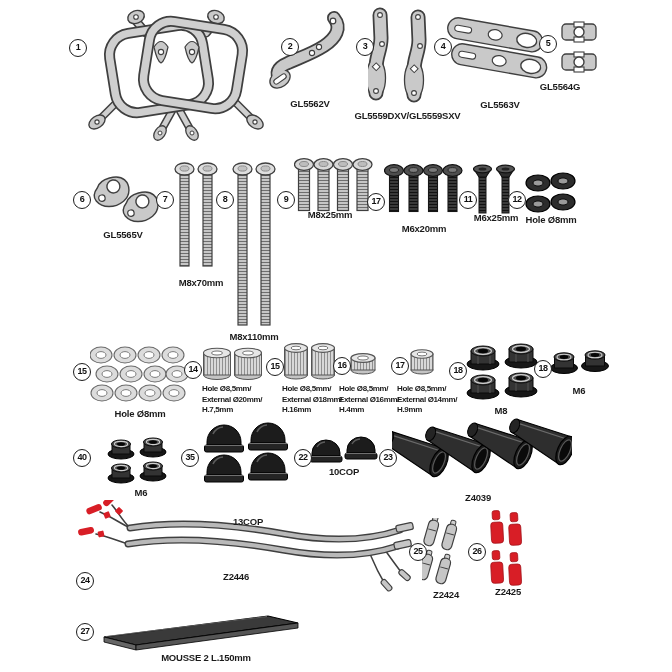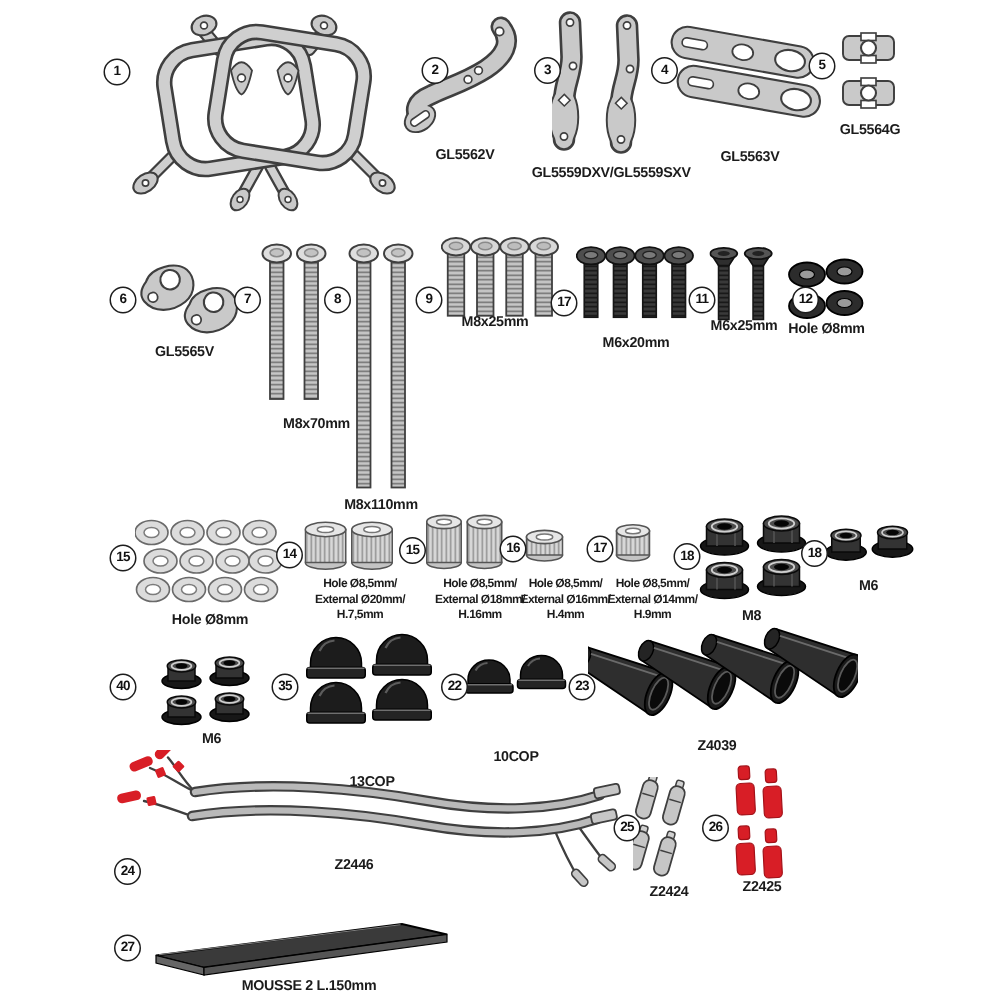--- a/index.html
+++ b/index.html
@@ -3,21 +3,21 @@
 <meta charset="utf-8">
 <style>
   html,body{margin:0;padding:0;background:#fff;}
   #canvas{position:relative;width:672px;height:672px;background:#ffffff;overflow:hidden;
           font-family:"Liberation Sans",sans-serif;}
   .badge{position:absolute;width:18px;height:18px;box-sizing:border-box;border:1.7px solid #1d1d1d;
          border-radius:50%;background:#fff;color:#111;font-weight:bold;font-size:9px;line-height:14.5px;
          text-align:center;letter-spacing:-0.5px;z-index:5;}
   .label{position:absolute;color:#1b1b1b;font-weight:bold;font-size:9.5px;line-height:11px;
          text-align:center;letter-spacing:-0.2px;white-space:nowrap;z-index:4;}
-  .label.sm{font-size:8px;line-height:10.5px;text-align:center;letter-spacing:-0.35px;}
+  .label.sm{font-size:8px;line-height:10.5px;text-align:left;letter-spacing:-0.35px;}
   svg.art{position:absolute;z-index:2;}
 </style>
 </head>
 <body>
 
 <div id="canvas">
 
   <svg width="0" height="0" style="position:absolute">
     <defs>
       <pattern id="thrL" width="4" height="3" patternUnits="userSpaceOnUse">
@@ -139,21 +139,21 @@
       <rect x="12" y="16" width="10" height="5" fill="#fff" stroke="#3f3f3f" stroke-width="1.1"></rect>
       <circle cx="17" cy="11" r="5" fill="#fff" stroke="#3f3f3f" stroke-width="1.4"></circle>
     </g>
     <g transform="translate(2,31)">
       <rect x="0" y="3" width="34" height="16" rx="4" fill="#c9c9c9" stroke="#3f3f3f" stroke-width="1.3"></rect>
       <rect x="12" y="1" width="10" height="5" fill="#fff" stroke="#3f3f3f" stroke-width="1.1"></rect>
       <rect x="12" y="16" width="10" height="5" fill="#fff" stroke="#3f3f3f" stroke-width="1.1"></rect>
       <circle cx="17" cy="11" r="5" fill="#fff" stroke="#3f3f3f" stroke-width="1.4"></circle>
     </g>
   </svg>
-  <div class="label" style="left:550px;top:81px;width:60px">GL5564G</div>
+  <div class="label" style="left:530px;top:81px;width:60px">GL5564G</div>
 
   <div class="badge" style="left:73px;top:191px">6</div>
   <svg class="art" style="left:90px;top:170px" width="72" height="62" viewBox="0 0 72 62">
     <g transform="translate(0,4) rotate(-8 20 17)">
       <path d="M8,12 C12,3 30,1 36,8 C41,14 40,24 32,29 C22,35 10,33 5,25 C2,20 4,16 8,12 z" fill="#c9c9c9" stroke="#3f3f3f" stroke-width="1.4"></path>
       <circle cx="24" cy="13" r="6.5" fill="#fff" stroke="#3f3f3f" stroke-width="1.4"></circle>
       <circle cx="11" cy="23" r="3.2" fill="#fff" stroke="#3f3f3f" stroke-width="1.2"></circle>
     </g>
     <g transform="translate(29,19) rotate(-8 20 17)">
       <path d="M8,12 C12,3 30,1 36,8 C41,14 40,24 32,29 C22,35 10,33 5,25 C2,20 4,16 8,12 z" fill="#c9c9c9" stroke="#3f3f3f" stroke-width="1.4"></path>
@@ -169,21 +169,21 @@
       <rect x="6" y="11" width="9" height="93" fill="url(#thrL)" stroke="#3f3f3f" stroke-width="1.2"></rect>
       <ellipse cx="10.5" cy="7" rx="9.5" ry="6" fill="#dedede" stroke="#3f3f3f" stroke-width="1.3"></ellipse>
       <ellipse cx="10.5" cy="6.5" rx="4.5" ry="2.6" fill="#c2c2c2" stroke="#8a8a8a" stroke-width="1"></ellipse>
     </g>
     <g transform="translate(23,0)">
       <rect x="6" y="11" width="9" height="93" fill="url(#thrL)" stroke="#3f3f3f" stroke-width="1.2"></rect>
       <ellipse cx="10.5" cy="7" rx="9.5" ry="6" fill="#dedede" stroke="#3f3f3f" stroke-width="1.3"></ellipse>
       <ellipse cx="10.5" cy="6.5" rx="4.5" ry="2.6" fill="#c2c2c2" stroke="#8a8a8a" stroke-width="1"></ellipse>
     </g>
   </svg>
-  <div class="label" style="left:180px;top:277px;width:62px">M8x70mm</div>
+  <div class="label" style="left:170px;top:277px;width:62px">M8x70mm</div>
 
   <div class="badge" style="left:216px;top:191px">8</div>
   <svg class="art" style="left:232px;top:162px" width="46" height="168" viewBox="0 0 46 168">
     <g>
       <rect x="6" y="11" width="9" height="152" fill="url(#thrL)" stroke="#3f3f3f" stroke-width="1.2"></rect>
       <ellipse cx="10.5" cy="7" rx="9.5" ry="6" fill="#dedede" stroke="#3f3f3f" stroke-width="1.3"></ellipse>
       <ellipse cx="10.5" cy="6.5" rx="4.5" ry="2.6" fill="#c2c2c2" stroke="#8a8a8a" stroke-width="1"></ellipse>
     </g>
     <g transform="translate(23,0)">
       <rect x="6" y="11" width="9" height="152" fill="url(#thrL)" stroke="#3f3f3f" stroke-width="1.2"></rect>
@@ -253,21 +253,21 @@
     </g>
     <g transform="translate(23,0)">
       <rect x="6" y="12" width="7" height="37" fill="url(#thrD)" stroke="#161616" stroke-width="1"></rect>
       <path d="M1.5,6 L17.5,6 L13,13 L6,13 z" fill="#2e2e2e" stroke="#111" stroke-width="1.1"></path>
       <ellipse cx="9.5" cy="5" rx="9" ry="3.8" fill="#555" stroke="#111" stroke-width="1.2"></ellipse>
       <ellipse cx="9.5" cy="5" rx="4" ry="1.6" fill="#222"></ellipse>
     </g>
   </svg>
   <div class="label" style="left:464px;top:212px;width:64px">M6x25mm</div>
 
-  <div class="badge" style="left:528px;top:191px">12</div>
+  <div class="badge" style="left:508px;top:191px">12</div>
   <svg class="art" style="left:525px;top:172px" width="52" height="44" viewBox="0 0 52 44">
     <g>
       <ellipse cx="13" cy="11" rx="12" ry="8" fill="#2c2c2c" stroke="#000" stroke-width="1.2"></ellipse>
         <ellipse cx="13" cy="11" rx="5" ry="3" fill="#9a9a9a" stroke="#000" stroke-width="0.8"></ellipse>
       <ellipse cx="38" cy="9" rx="12" ry="8" fill="#2c2c2c" stroke="#000" stroke-width="1.2"></ellipse>
         <ellipse cx="38" cy="9" rx="5" ry="3" fill="#9a9a9a" stroke="#000" stroke-width="0.8"></ellipse>
       <ellipse cx="13" cy="32" rx="12" ry="8" fill="#2c2c2c" stroke="#000" stroke-width="1.2"></ellipse>
         <ellipse cx="13" cy="32" rx="5" ry="3" fill="#9a9a9a" stroke="#000" stroke-width="0.8"></ellipse>
       <ellipse cx="38" cy="30" rx="12" ry="8" fill="#2c2c2c" stroke="#000" stroke-width="1.2"></ellipse>
         <ellipse cx="38" cy="30" rx="5" ry="3" fill="#9a9a9a" stroke="#000" stroke-width="0.8"></ellipse>
@@ -500,21 +500,21 @@
       <path d="M0.5,19.5 H31.5" stroke="#6f6f6f" stroke-width="1"></path>
       <path d="M7,10 a10,10 0 0 1 8,-5" stroke="#5c5c5c" stroke-width="1.4" fill="none"></path>
     </g>
     <g transform="translate(35,2)">
       <path d="M2,16 a14,13 0 0 1 28,0 v3 h-28 z" fill="#1c1c1c" stroke="#000"></path>
       <rect x="0" y="19" width="32" height="6" rx="2" fill="#242424" stroke="#000"></rect>
       <path d="M0.5,19.5 H31.5" stroke="#6f6f6f" stroke-width="1"></path>
       <path d="M7,10 a10,10 0 0 1 8,-5" stroke="#5c5c5c" stroke-width="1.4" fill="none"></path>
     </g>
   </svg>
-  <div class="label" style="left:322px;top:499px;width:44px">10COP</div>
+  <div class="label" style="left:322px;top:466px;width:44px">10COP</div>
 
   <div class="badge" style="left:379px;top:449px">23</div>
   <svg class="art" style="left:392px;top:414px" width="180" height="80" viewBox="0 0 180 80">
     <g transform="translate(2,12) rotate(24 0 0)">
       <path d="M0,6 L56,0 L56,30 L0,20 z" fill="#2e2e2e" stroke="#000" stroke-width="1.2"></path>
       <ellipse cx="0" cy="13" rx="4.5" ry="7.2" fill="#242424" stroke="#000"></ellipse>
       <path d="M4,9 L52,4" stroke="#6a6a6a" stroke-width="1.2"></path>
       <ellipse cx="56" cy="15" rx="7.5" ry="15.2" fill="#1a1a1a" stroke="#000" stroke-width="1.2"></ellipse>
       <ellipse cx="56" cy="15" rx="4.8" ry="11.5" fill="#0a0a0a" stroke="#5a5a5a" stroke-width="1.2"></ellipse>
     </g>

